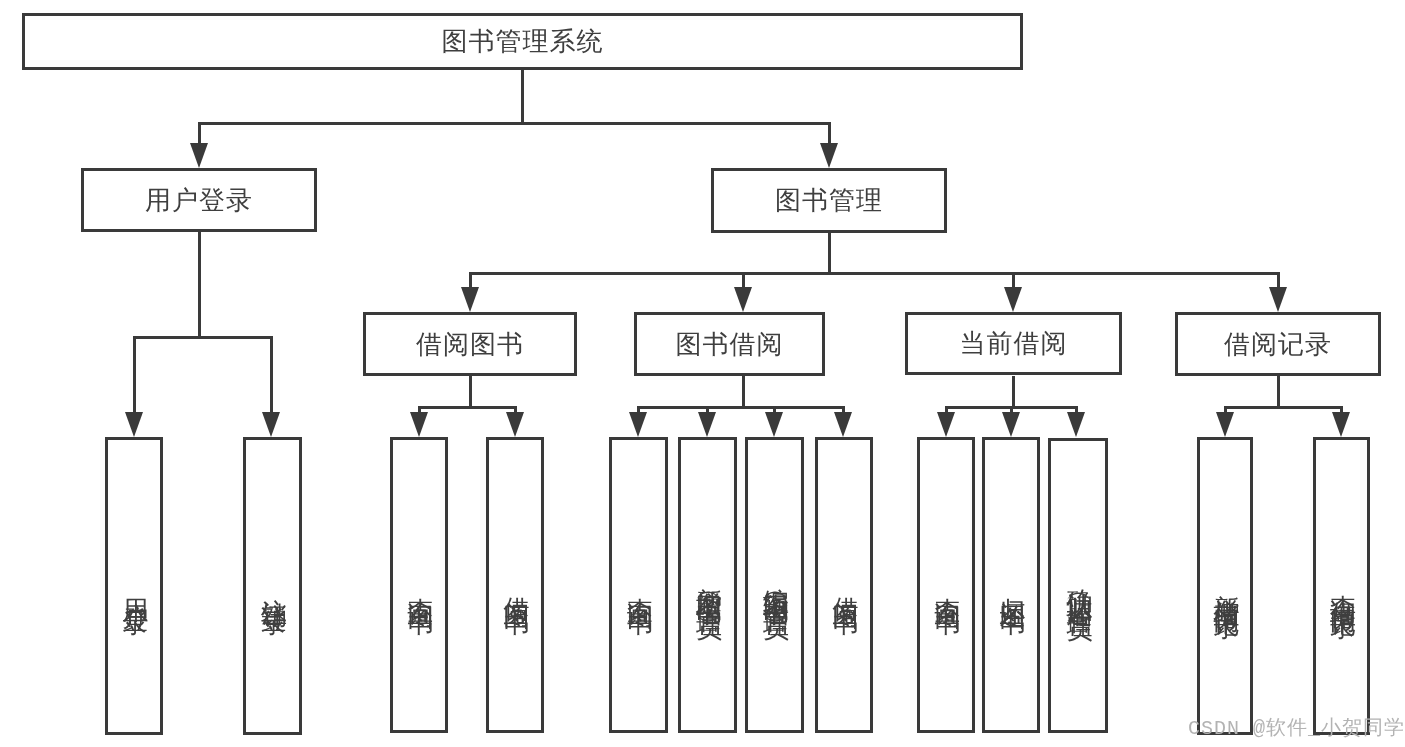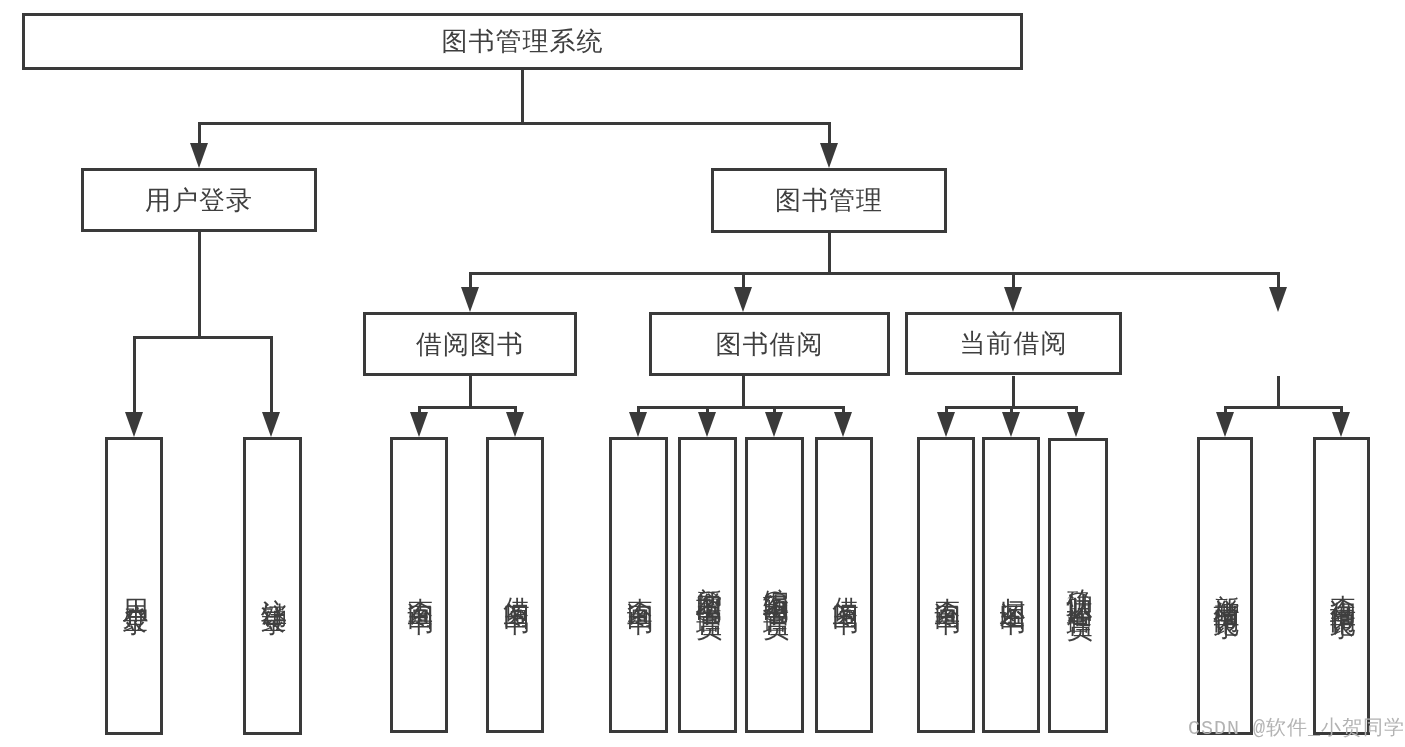--- a/index.html
+++ b/index.html
@@ -92,25 +92,28 @@
   <div class="vline" style="left:742px; top:272px; height:20px;"></div>
   <div class="arrowhead" style="left:734px; top:287px;"></div>
   <div class="vline" style="left:1012px; top:272px; height:20px;"></div>
   <div class="arrowhead" style="left:1004px; top:287px;"></div>
   <div class="vline" style="left:1277px; top:272px; height:20px;"></div>
   <div class="arrowhead" style="left:1269px; top:287px;"></div>
 
   <div class="box" style="left:363px; top:312px; width:214px; height:64px;">
     <span>借阅图书</span>
   </div>
-  <div class="box" style="left:649px; top:312px; width:241px; height:64px;">
+  <div class="box" style="left:634px; top:312px; width:191px; height:64px;">
     <span>图书借阅</span>
   </div>
   <div class="box" style="left:905px; top:312px; width:217px; height:63px;">
     <span>当前借阅</span>
+  </div>
+  <div class="box" style="left:1175px; top:312px; width:206px; height:64px;">
+    <span>借阅记录</span>
   </div>
 
   <div class="vline" style="left:469px; top:376px; height:30px;"></div>
   <div class="hline" style="left:418px; top:406px; width:99px;"></div>
   <div class="vline" style="left:418px; top:406px; height:10px;"></div>
   <div class="arrowhead" style="left:410px; top:412px;"></div>
   <div class="vline" style="left:514px; top:406px; height:10px;"></div>
   <div class="arrowhead" style="left:506px; top:412px;"></div>
 
   <div class="vline" style="left:742px; top:376px; height:30px;"></div>

